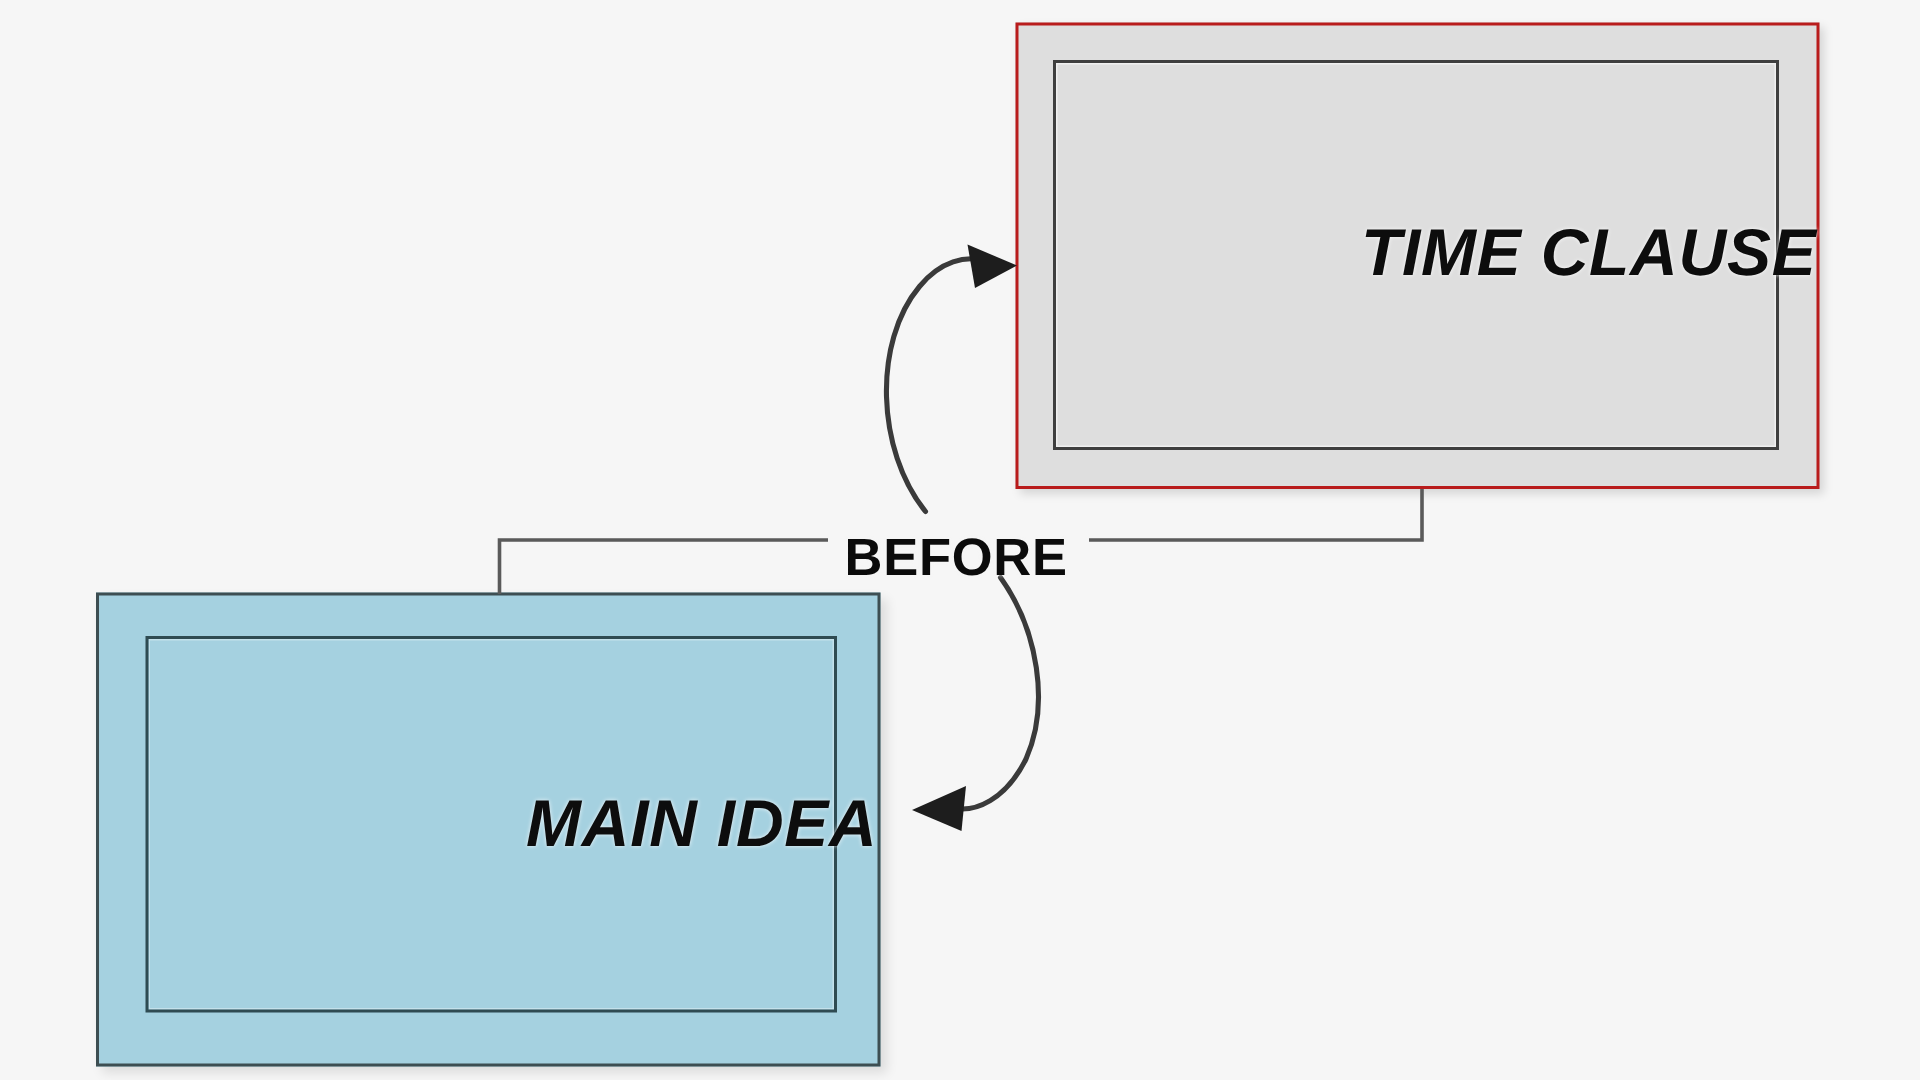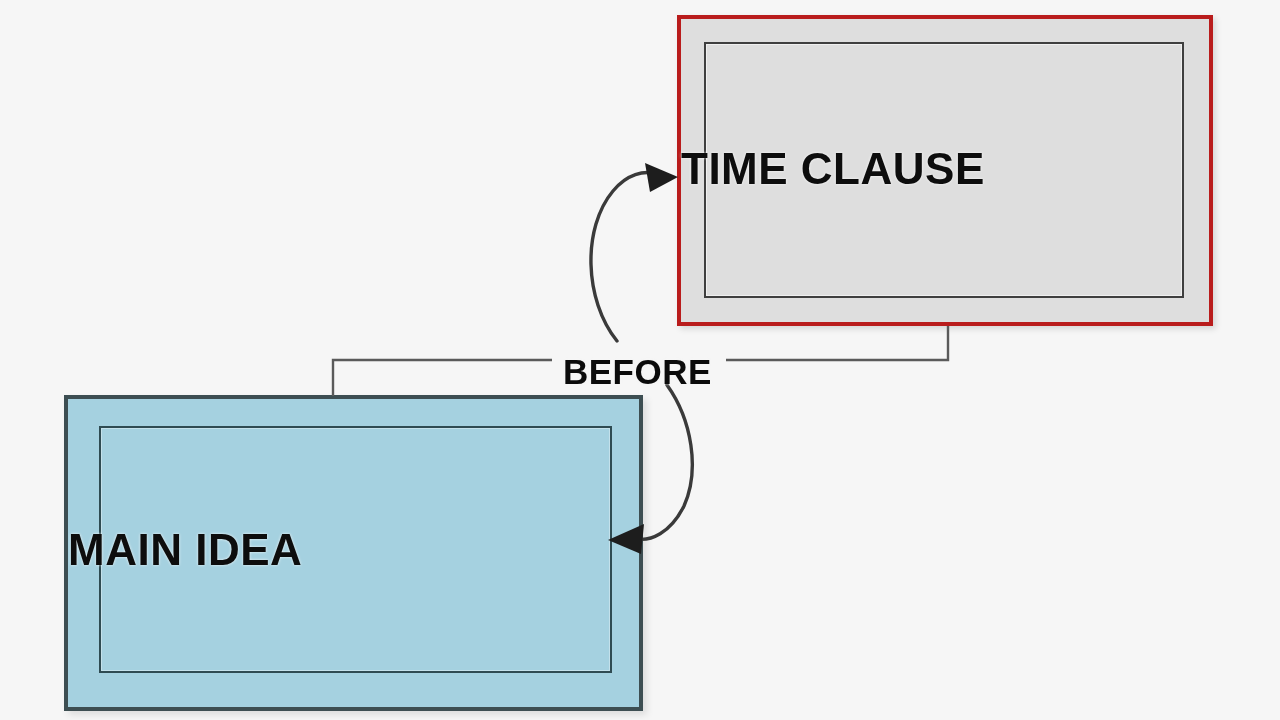--- a/index.html
+++ b/index.html
@@ -17,24 +17,25 @@
     position: relative;
     width: 1280px;
     height: 720px;
     background: #f6f6f6;
   }
 
   
   .node {
     position: absolute;
     box-sizing: border-box;
-    border: 4px solid #b91c1c;
+    border: 2px solid #b91c1c;
     display: flex;
     align-items: center;
-    justify-content: flex-start;
+    justify-content: flex-end;
+    font-style: italic;
   }
   .node .inner-frame {
     position: absolute;
     box-sizing: border-box;
     border: 2px solid #4a4a4a;
   }
   .node .node-label {
     position: relative;
     z-index: 2;
     font-weight: bold;
@@ -63,21 +64,21 @@
   }
   #time-clause-node .node-label {
     font-size: 44px;
     margin-top: -4px;
   }
 
   
   #main-idea-node {
     left: 64px;
     top: 395px;
-    width: 579px;
+    width: 523px;
     height: 316px;
     background: #a5d1e0;
     border-color: #3d4e52;
     box-shadow: 4px 4px 7px rgba(0,0,0,0.10);
   }
   #main-idea-node .inner-frame {
     left: 31px;
     top: 27px;
     right: 27px;
     bottom: 34px;

